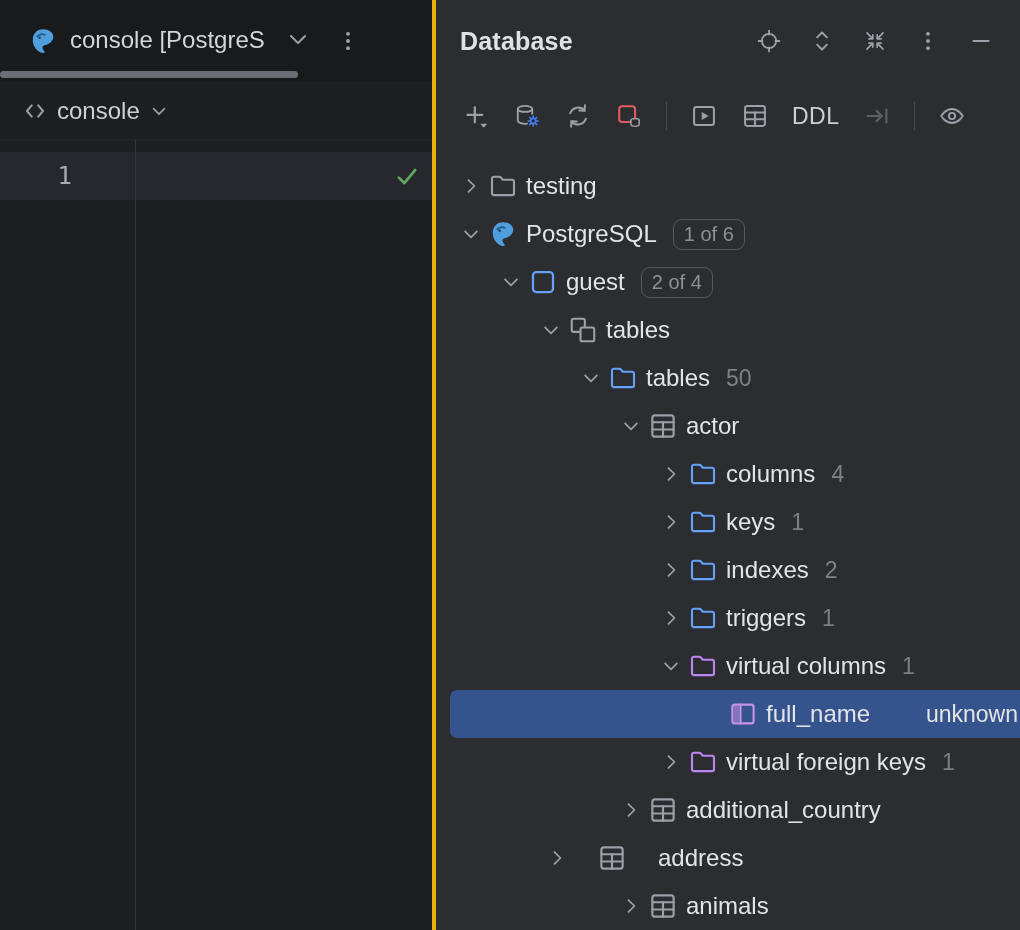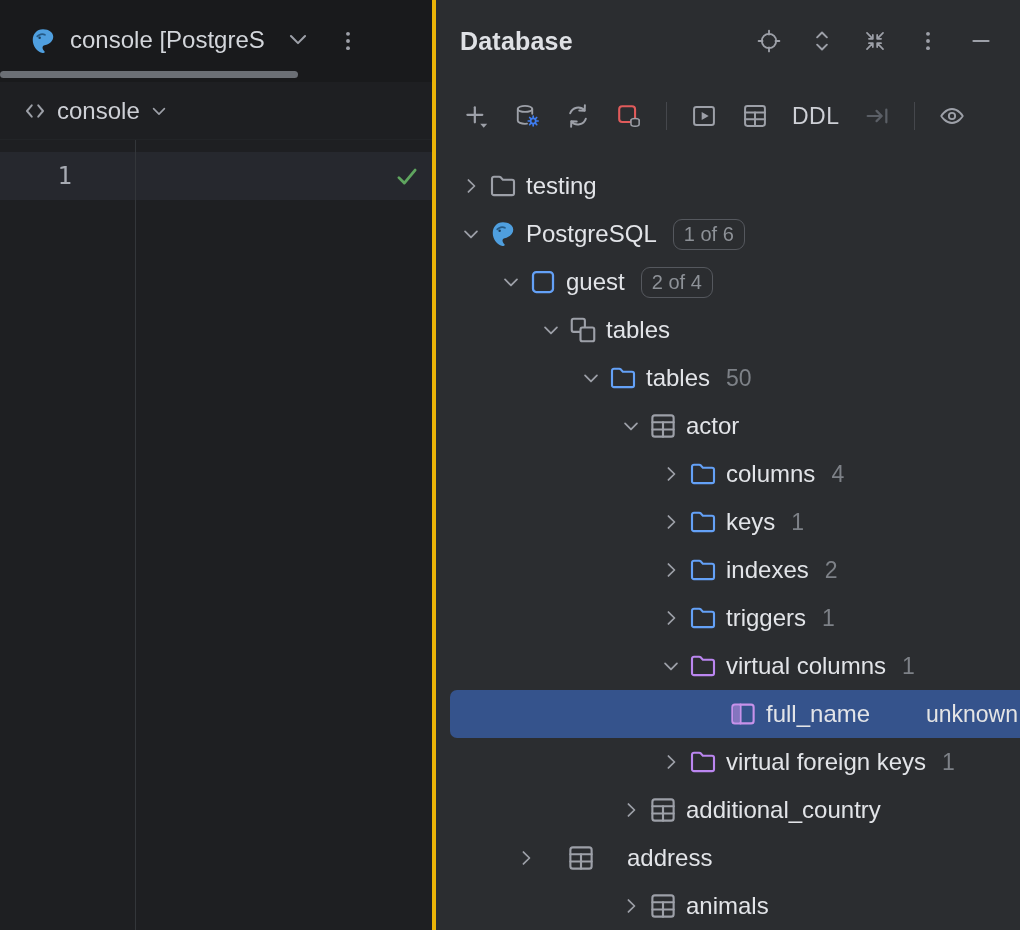--- a/index.html
+++ b/index.html
@@ -407,21 +407,21 @@
           <span class="tree-icon">
             <svg viewBox="0 0 24 24" width="100%" height="100%" fill="none" xmlns="http://www.w3.org/2000/svg">
               <rect x="3.5" y="3.5" width="17" height="17" rx="2" stroke="#9da0a8" stroke-width="1.7" stroke-linecap="round" stroke-linejoin="round" fill="none"></rect>
               <line x1="3.5" y1="9" x2="20.5" y2="9" stroke="#9da0a8" stroke-width="1.7" stroke-linecap="round" stroke-linejoin="round" fill="none"></line>
               <line x1="12" y1="9" x2="12" y2="20.5" stroke="#9da0a8" stroke-width="1.7" stroke-linecap="round" stroke-linejoin="round" fill="none"></line>
               <line x1="3.5" y1="14.8" x2="20.5" y2="14.8" stroke="#9da0a8" stroke-width="1.7" stroke-linecap="round" stroke-linejoin="round" fill="none"></line>
             </svg>
           </span>
           <span class="tree-label">additional_country</span>
         </div>
-        <div class="tree-row" style="padding-left: 73px; gap: 23px;">
+        <div class="tree-row" style="padding-left: 104px; gap: 23px;">
           <span class="tree-chevron">
             <svg viewBox="0 0 24 24" width="100%" height="100%" fill="none" xmlns="http://www.w3.org/2000/svg">
               <polyline points="9.2 5.5 15.8 12 9.2 18.5" stroke="#9da0a8" stroke-width="1.9" stroke-linecap="round" stroke-linejoin="round" fill="none"></polyline>
             </svg>
           </span>
           <span class="tree-icon">
             <svg viewBox="0 0 24 24" width="100%" height="100%" fill="none" xmlns="http://www.w3.org/2000/svg">
               <rect x="3.5" y="3.5" width="17" height="17" rx="2" stroke="#9da0a8" stroke-width="1.7" stroke-linecap="round" stroke-linejoin="round" fill="none"></rect>
               <line x1="3.5" y1="9" x2="20.5" y2="9" stroke="#9da0a8" stroke-width="1.7" stroke-linecap="round" stroke-linejoin="round" fill="none"></line>
               <line x1="12" y1="9" x2="12" y2="20.5" stroke="#9da0a8" stroke-width="1.7" stroke-linecap="round" stroke-linejoin="round" fill="none"></line>

